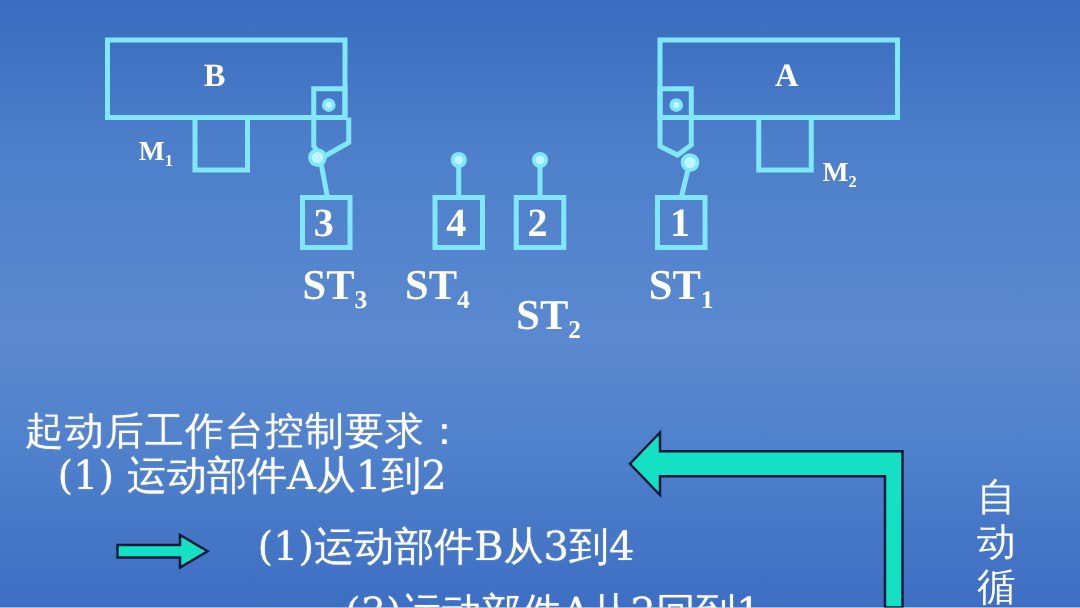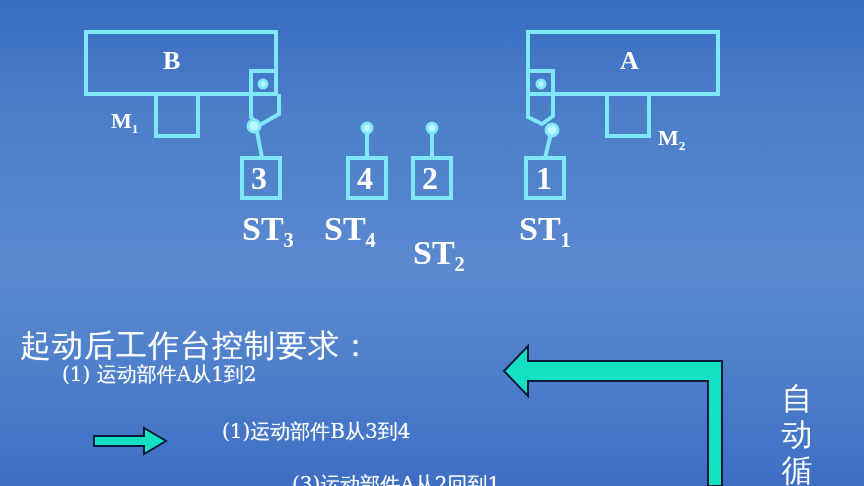--- a/index.html
+++ b/index.html
@@ -10,21 +10,21 @@
   }
   .diagram { position: absolute; left: 0; top: 0; width: 864px; height: 486px; }
   .lbl { position: absolute; color: #ffffff; font-family: "Liberation Serif", "DejaVu Serif", serif; font-weight: bold; line-height: 1; }
   .lbl sub { font-size: 60%; vertical-align: -0.35em; }
   .box-letter { font-size: 26px; }
   .motor { font-size: 22px; }
   .sw-num { font-size: 32px; }
   .st { font-size: 34px; }
   .zh { position: absolute; color: #ffffff; font-family: "DejaVu Serif", "Liberation Serif", serif; white-space: nowrap; line-height: 1; text-shadow: 0 0 1px rgba(255,255,255,0.6); }
   .heading { font-size: 31px; left: 20px; top: 287px; letter-spacing: 1px; margin-top: 43px; }
-  .step { font-size: 20px; margin-left: 16px; }
+  .step { font-size: 32px; }
   .vert { position: absolute; left: 780px; top: 380px; width: 34px; color: #fff; font-family: "DejaVu Serif", "Liberation Serif", serif; font-size: 31px; line-height: 36px; text-align: center; }
   .vert span { display: block; }
 </style>
 </head>
 <body>
 
 <svg class="diagram" viewBox="0 0 864 486" xmlns="http://www.w3.org/2000/svg">
   <g fill="none" stroke="#7fe7f7" stroke-width="4" stroke-linejoin="miter">
 
     <rect x="86" y="32" width="190" height="62"></rect>

